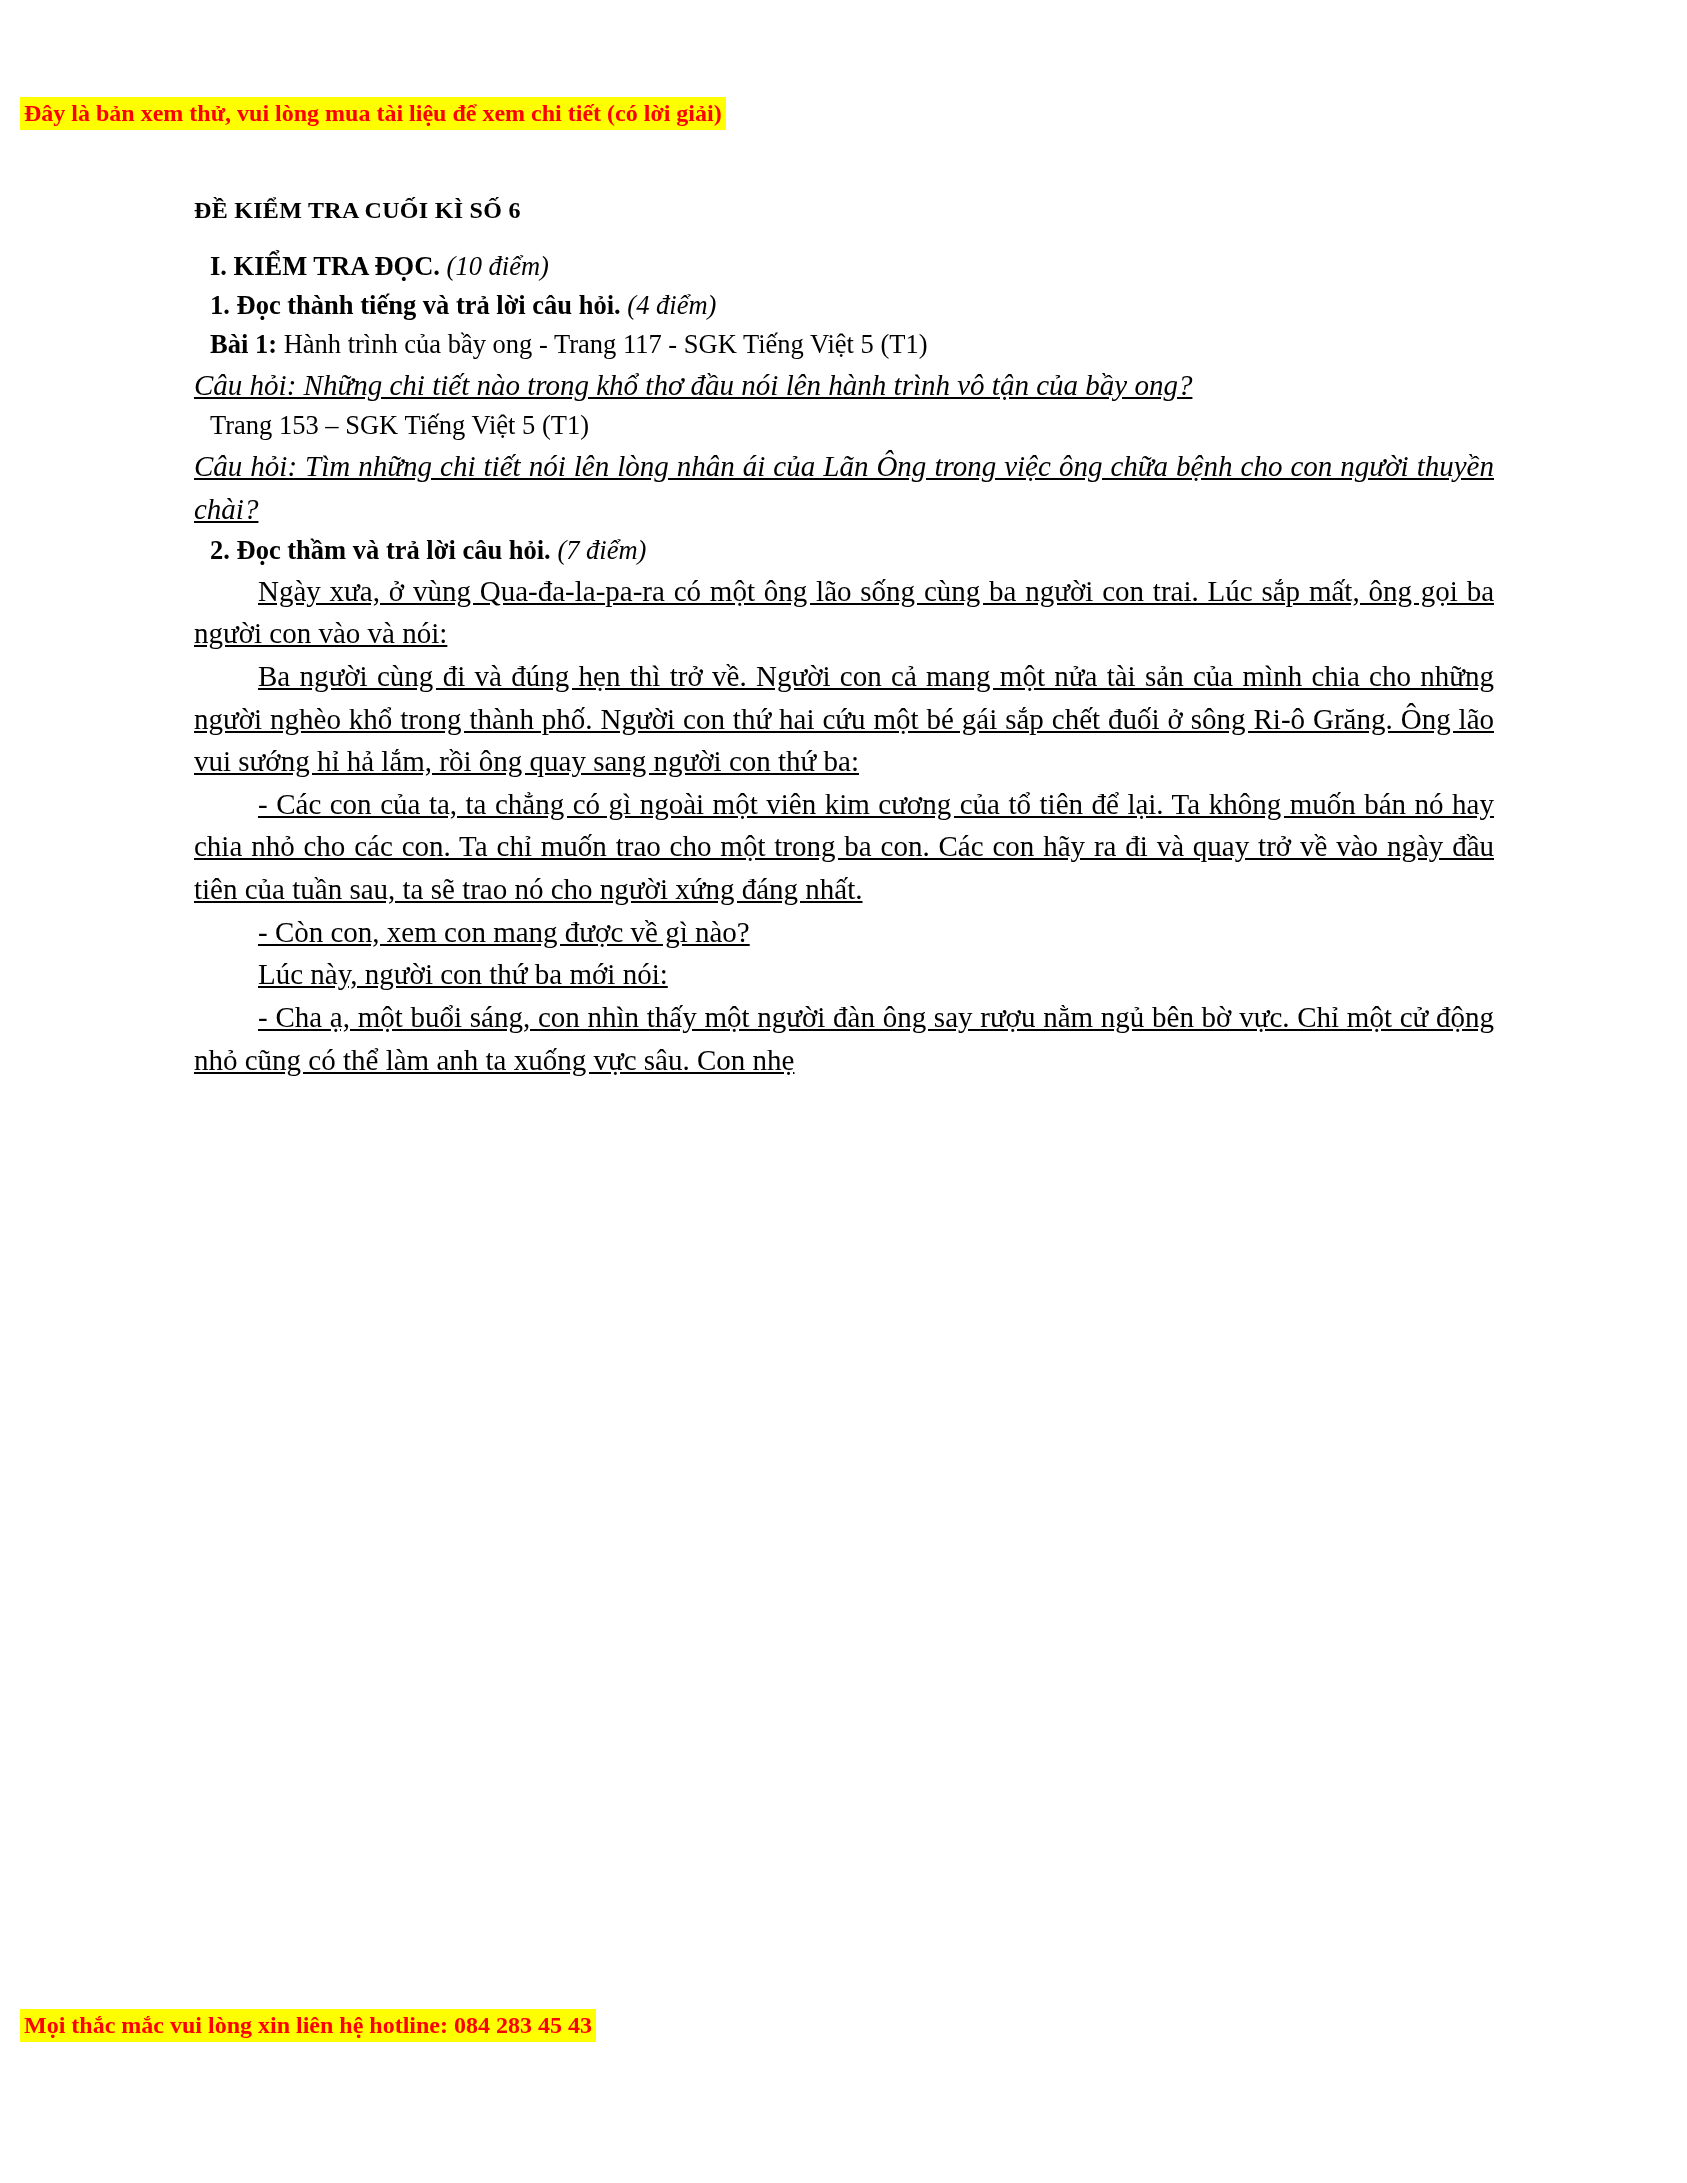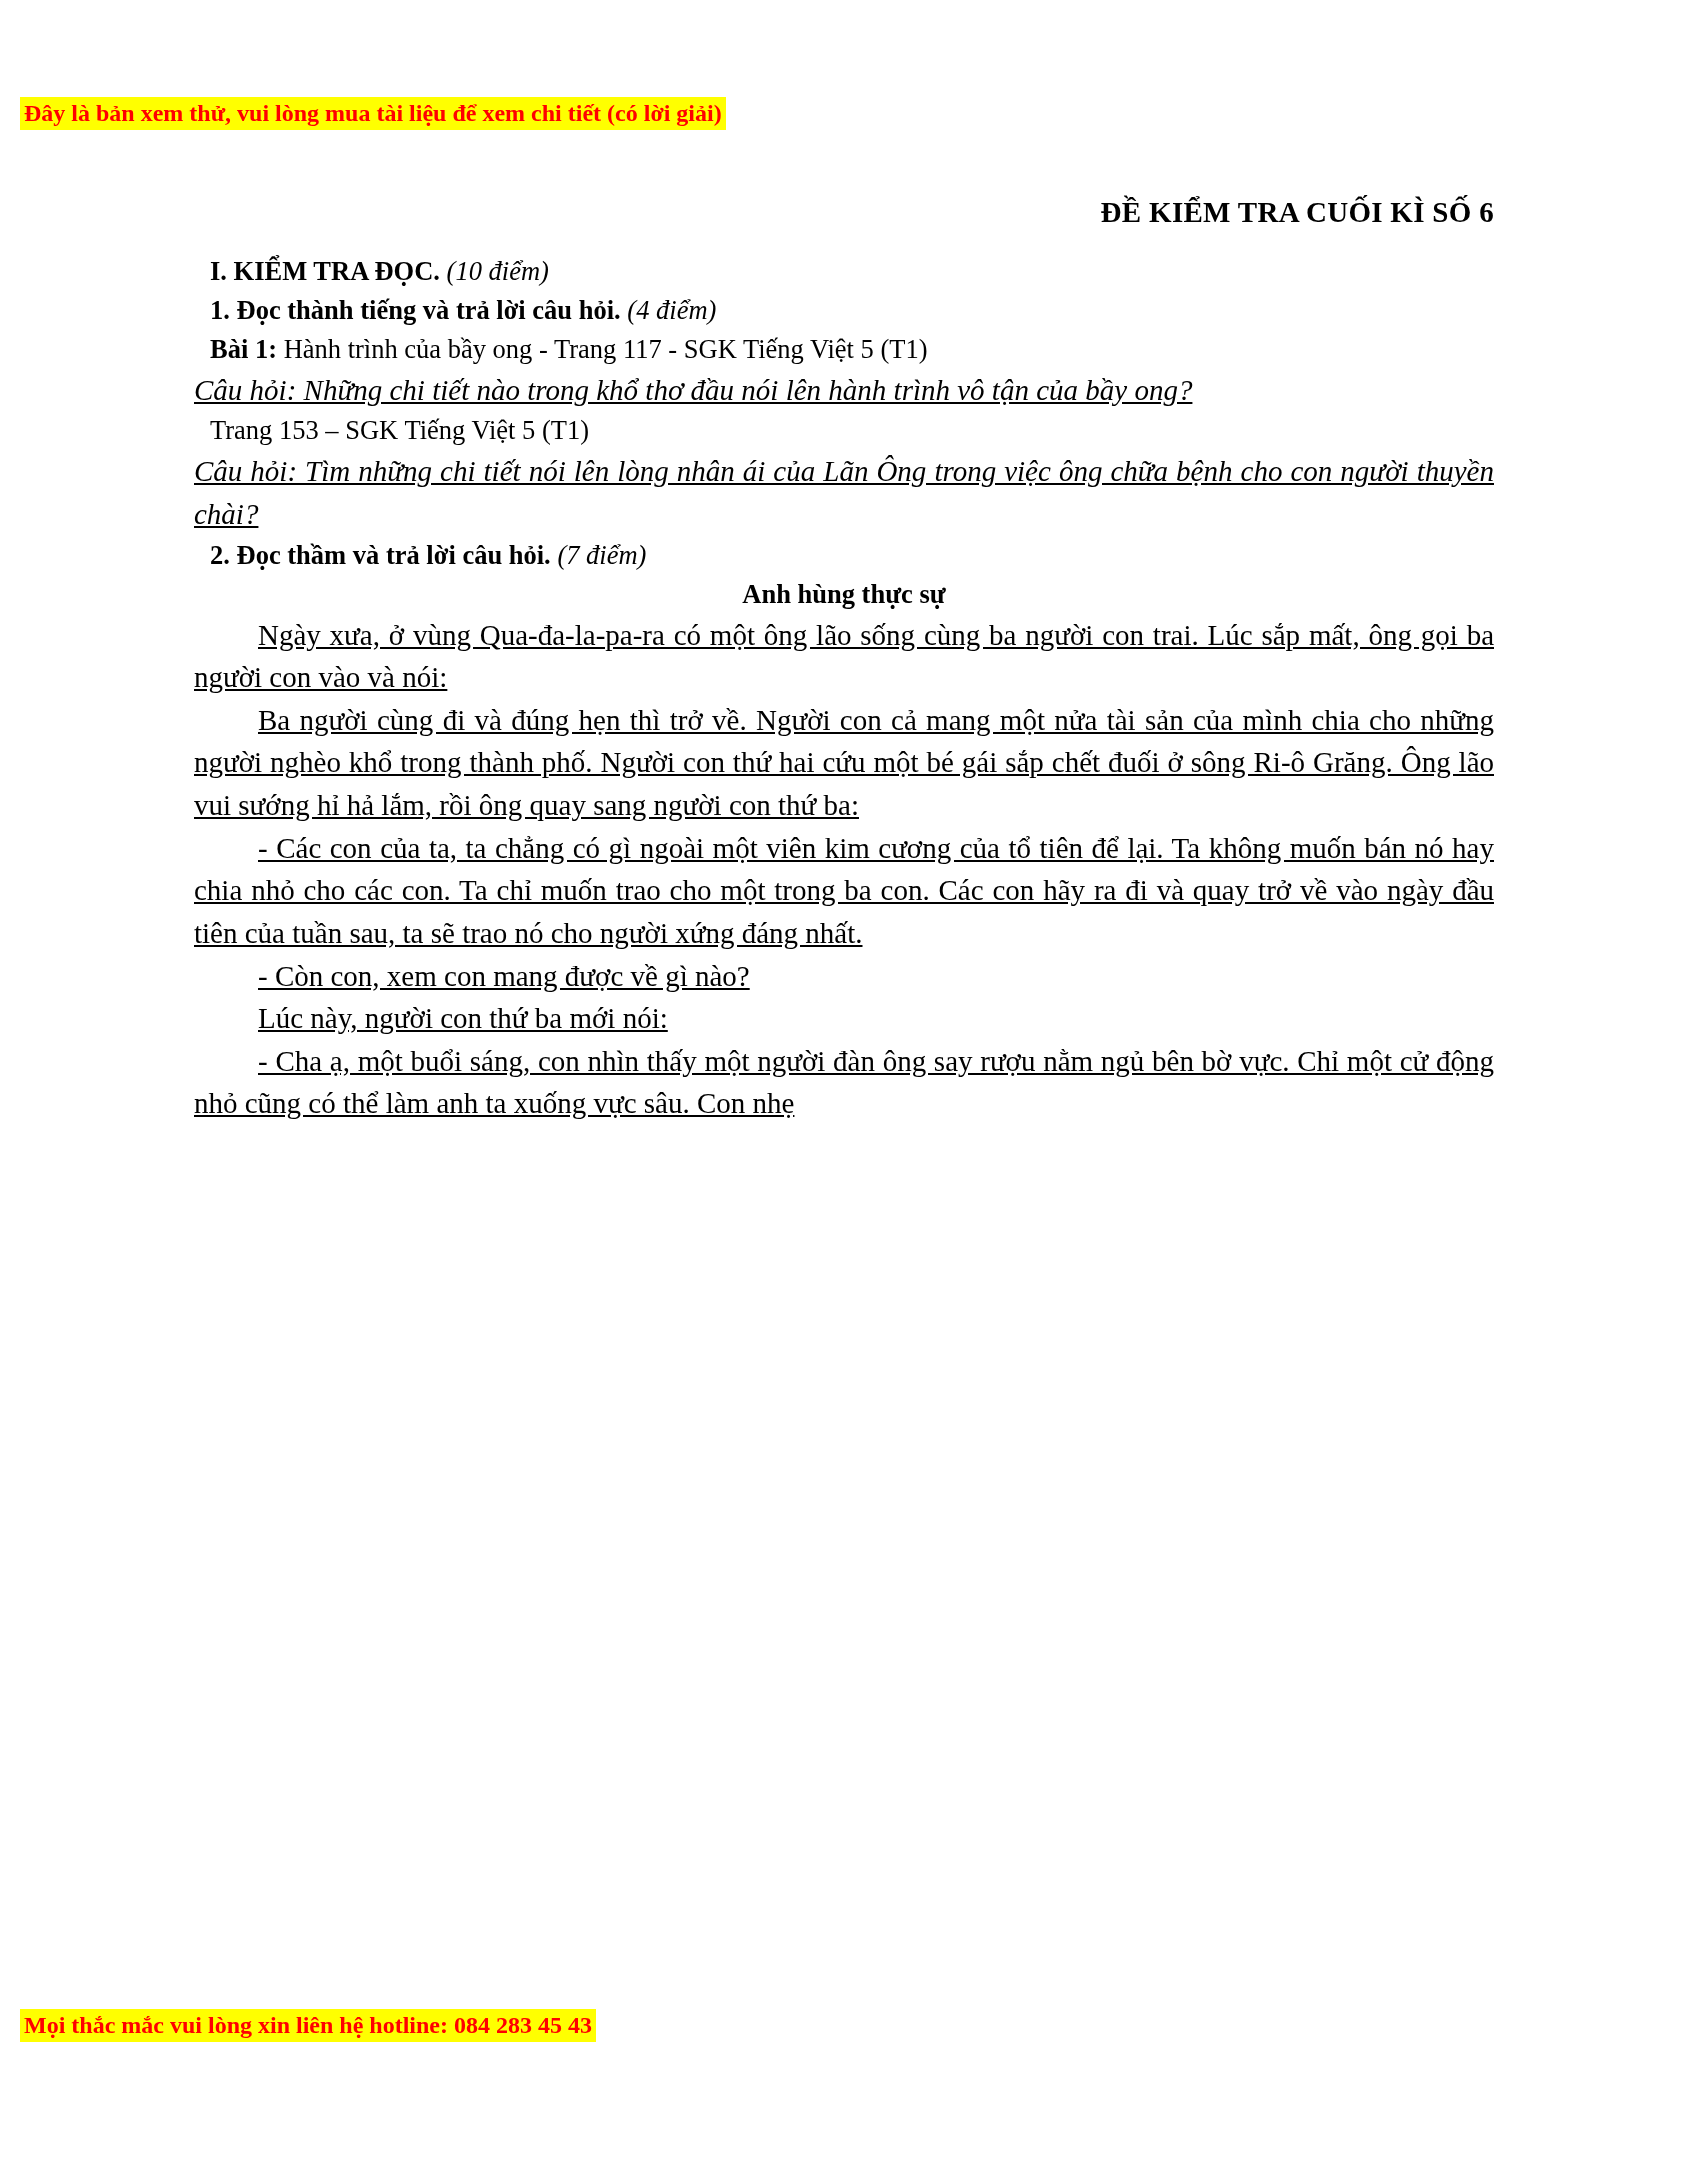--- a/index.html
+++ b/index.html
@@ -50,23 +50,23 @@
 
   
   .content {
     position: absolute;
     left: 194px;
     top: 198px;
     width: 1300px;
   }
 
   .doc-title {
-    text-align: right;
+    text-align: left;
     font-weight: bold;
-    font-size: 29px;
+    font-size: 24px;
     line-height: 1.0;
     margin: 0 0 25px 0;
     letter-spacing: 0.3px;
   }
 
   p.line {
     margin: 0 0 0 16px;
     padding: 0;
     font-size: 26.5px;
     line-height: 1.47;
@@ -131,21 +131,20 @@
     <p class="line nojust">Trang 153 – SGK Tiếng Việt 5 (T1)</p>
 
     <p class="block">
       <i>Câu hỏi: Tìm những chi tiết nói lên lòng nhân ái của Lãn Ông trong việc ông chữa bệnh cho con người thuyền chài?</i>
     </p>
 
     <p class="line">
       <b>2. Đọc thầm và trả lời câu hỏi.</b><i> (7 điểm)</i>
     </p>
 
-    <p class="story-title">Anh hùng thực sự</p>
 
     <p class="block para">Ngày xưa, ở vùng Qua-đa-la-pa-ra có một ông lão sống cùng ba người con trai. Lúc sắp mất, ông gọi ba người con vào và nói:</p>
     <p class="block para">Ba người cùng đi và đúng hẹn thì trở về. Người con cả mang một nửa tài sản của mình chia cho những người nghèo khổ trong thành phố. Người con thứ hai cứu một bé gái sắp chết đuối ở sông Ri-ô Grăng. Ông lão vui sướng hỉ hả lắm, rồi ông quay sang người con thứ ba:</p>
     <p class="block para">- Các con của ta, ta chẳng có gì ngoài một viên kim cương của tổ tiên để lại. Ta không muốn bán nó hay chia nhỏ cho các con. Ta chỉ muốn trao cho một trong ba con. Các con hãy ra đi và quay trở về vào ngày đầu tiên của tuần sau, ta sẽ trao nó cho người xứng đáng nhất.</p>
     <p class="block para nojust">- Còn con, xem con mang được về gì nào?</p>
     <p class="block para nojust">Lúc này, người con thứ ba mới nói:</p>
     <p class="block para">- Cha ạ, một buổi sáng, con nhìn thấy một người đàn ông say rượu nằm ngủ bên bờ vực. Chỉ một cử động nhỏ cũng có thể làm anh ta xuống vực sâu. Con nhẹ</p>
 
   </div>
 

